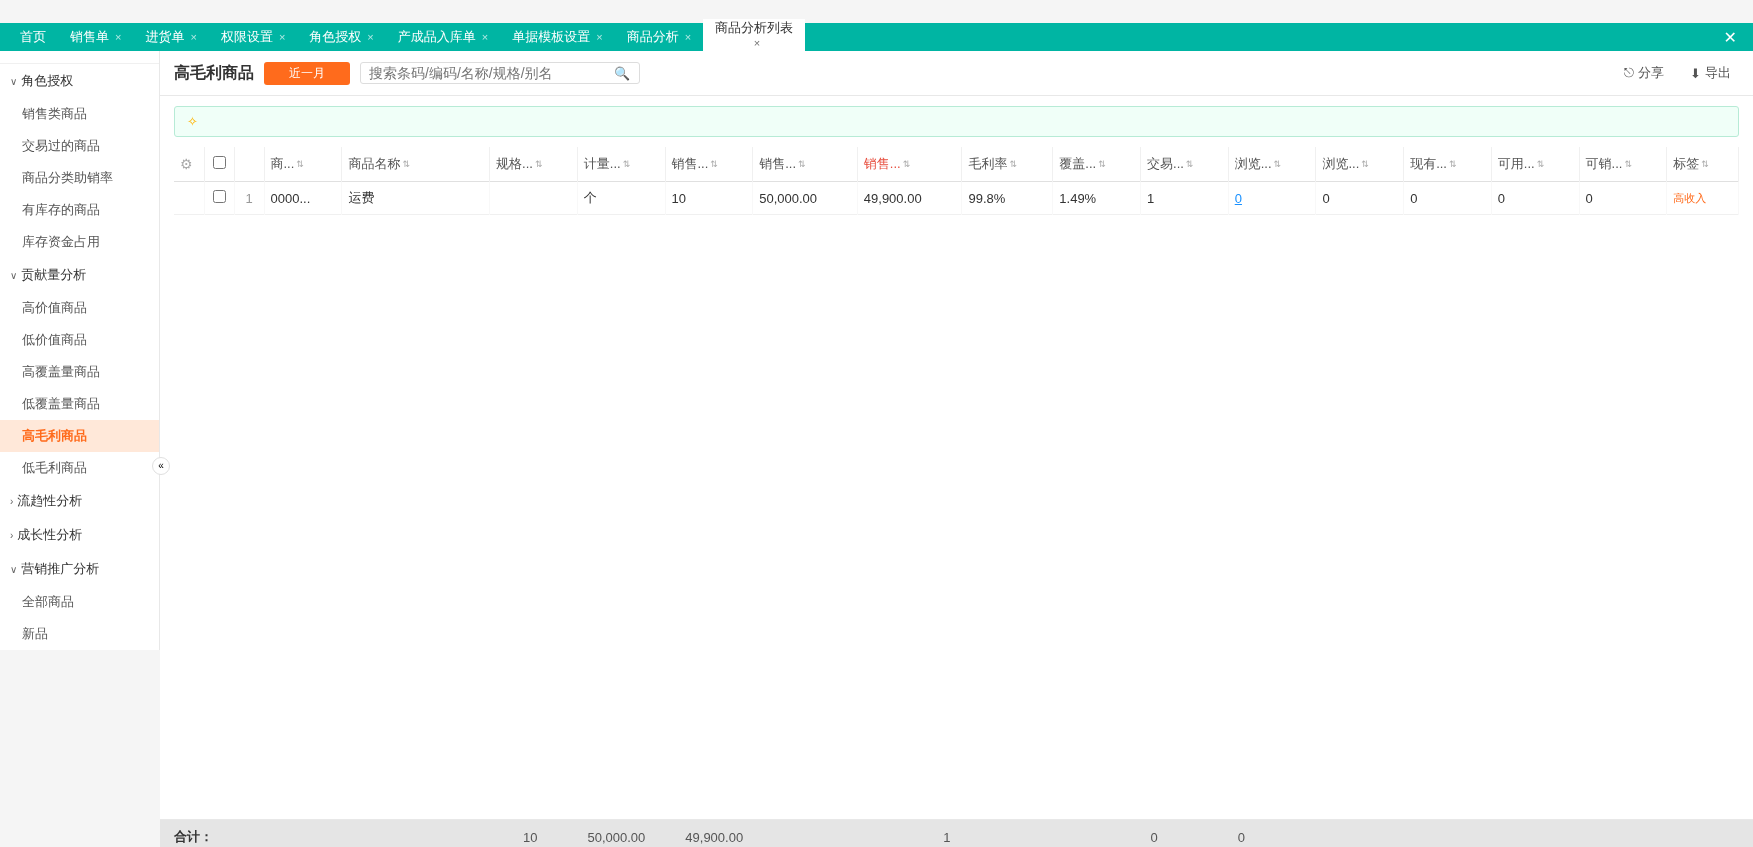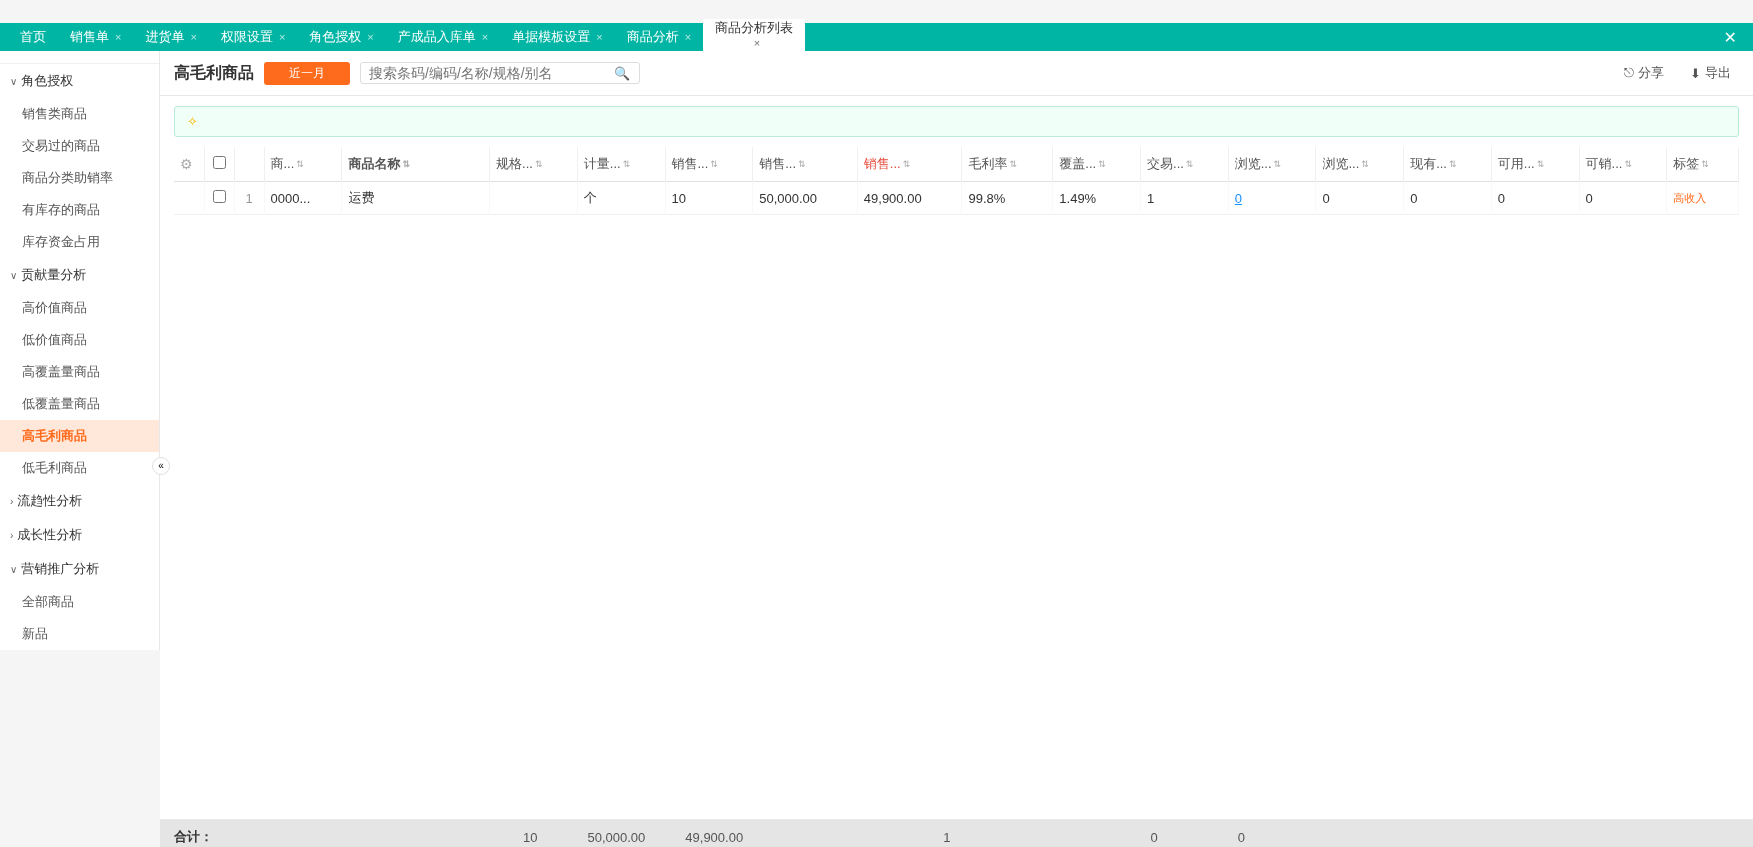--- a/index.html
+++ b/index.html
@@ -393,21 +393,21 @@
             <th style="width:30px;" class="checkbox-col">
               <input type="checkbox" style="">
             </th>
             <th style="width:30px;"></th>
             <th>
               <div class="th-inner">
                 <span>商...</span>
                 <span class="sort-icon">⇅</span>
               </div>
             </th>
-            <th style="min-width:100px;font-weight:bold;">
+            <th style="min-width:100px;">
               <div class="th-inner">
                 <span>商品名称</span>
                 <span class="sort-icon">⇅</span>
               </div>
             </th>
             <th>
               <div class="th-inner">
                 <span>规格...</span>
                 <span class="sort-icon">⇅</span>
               </div>

